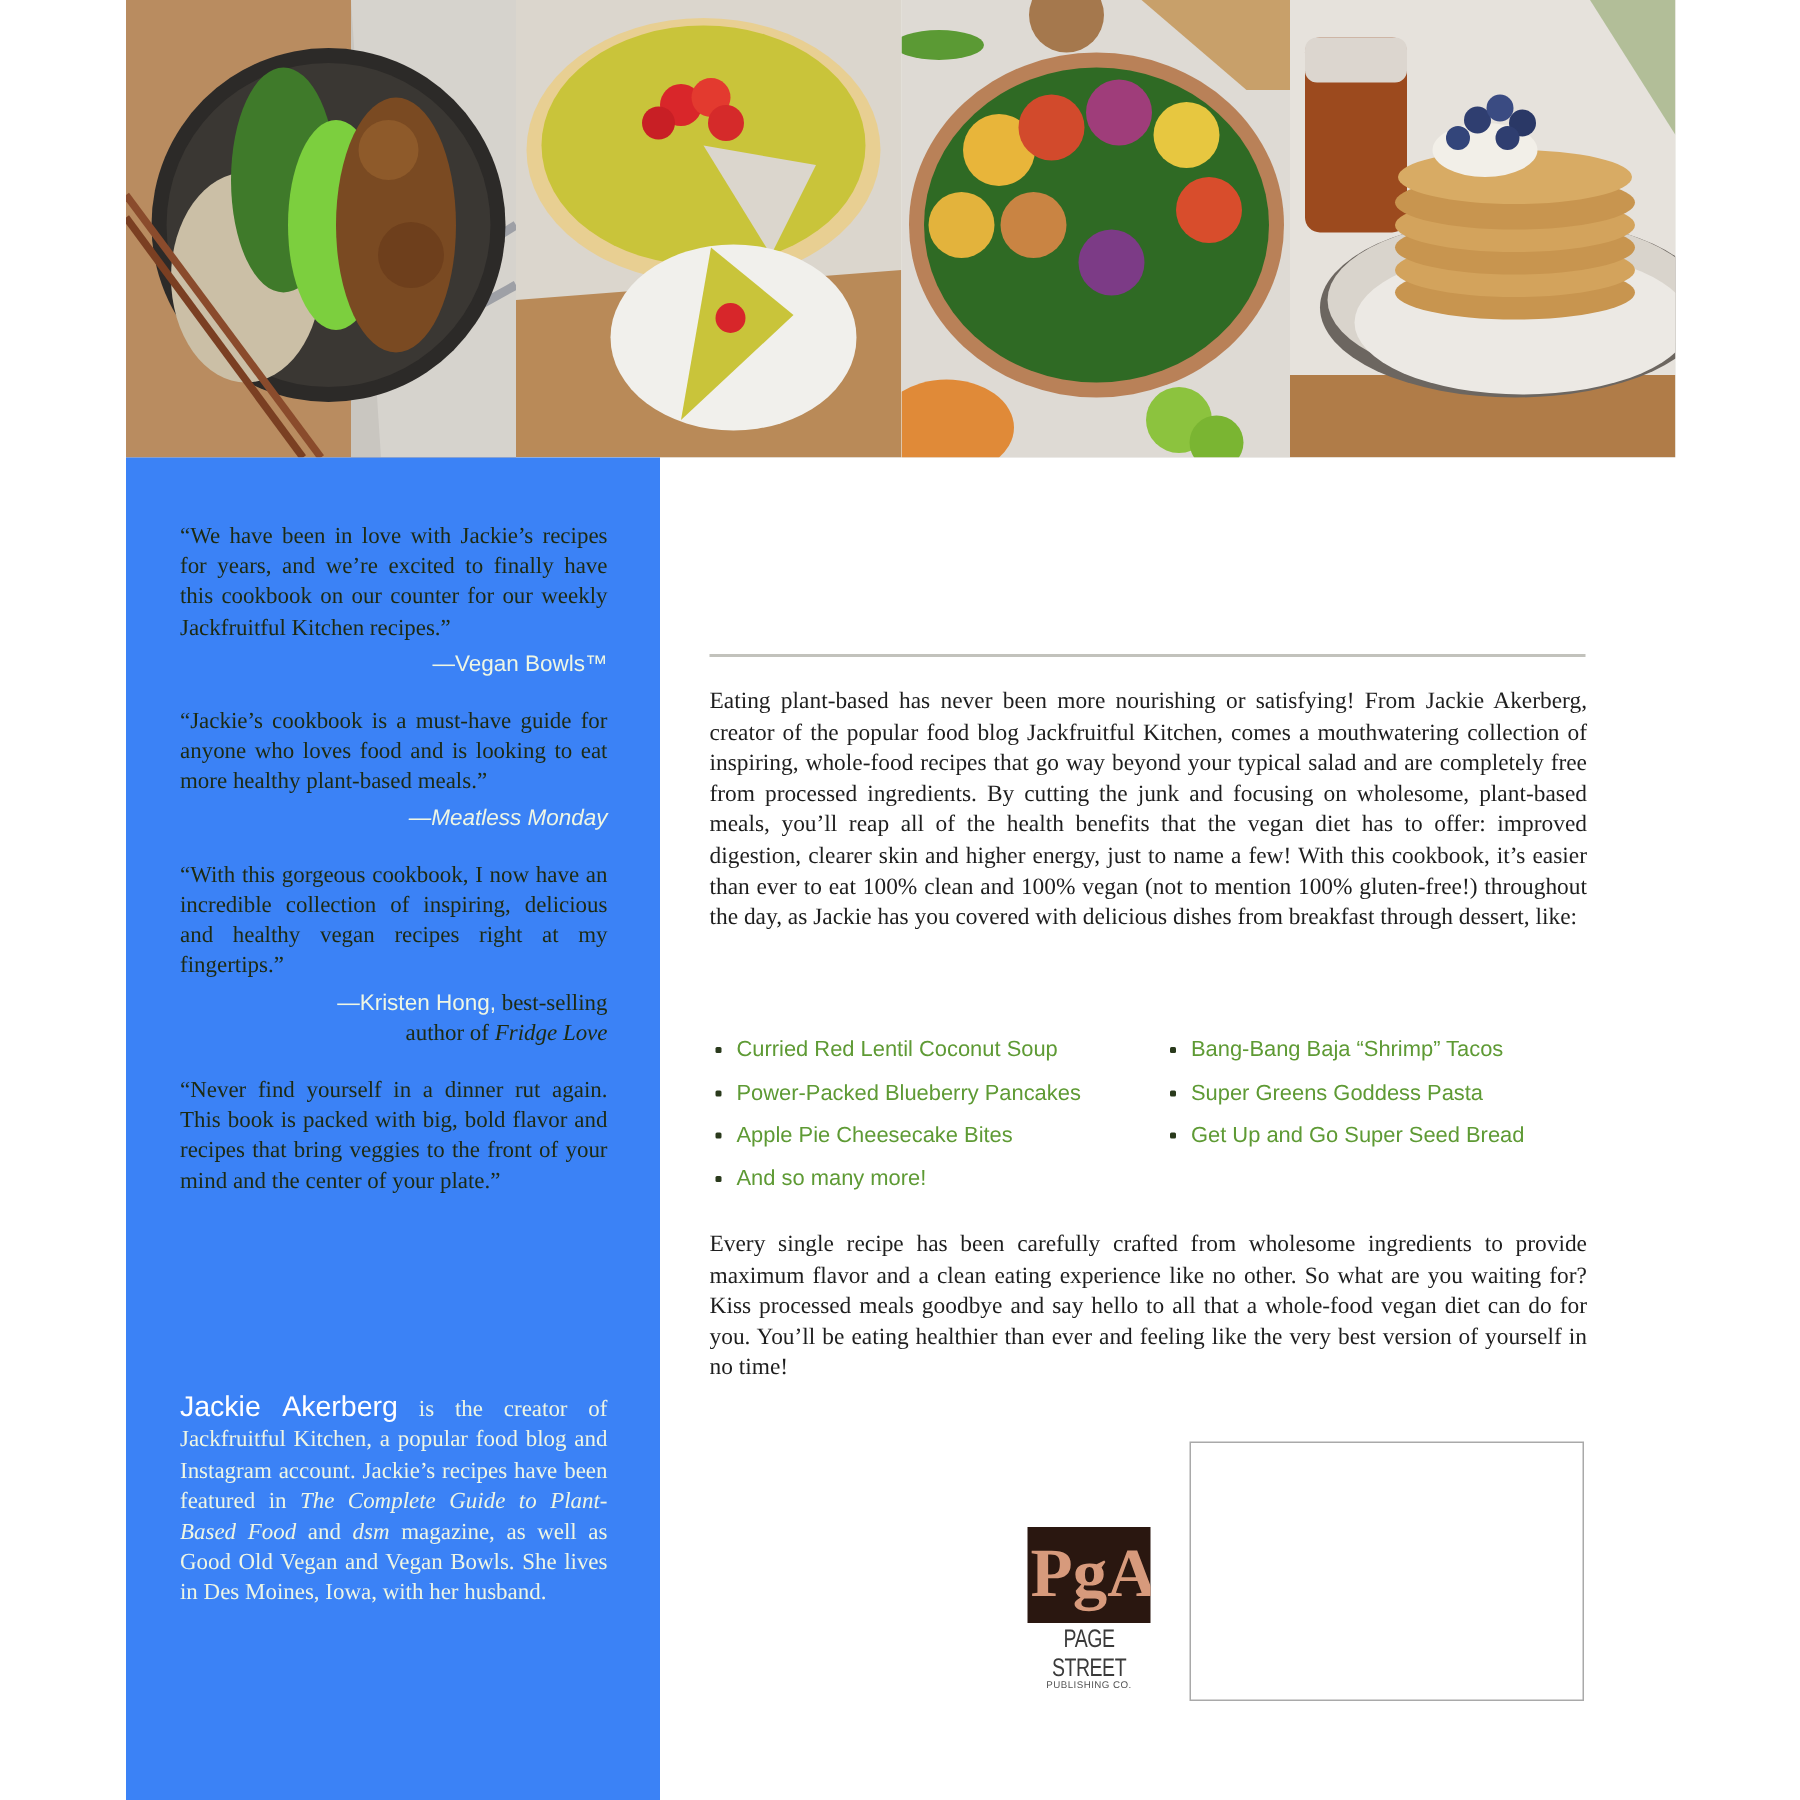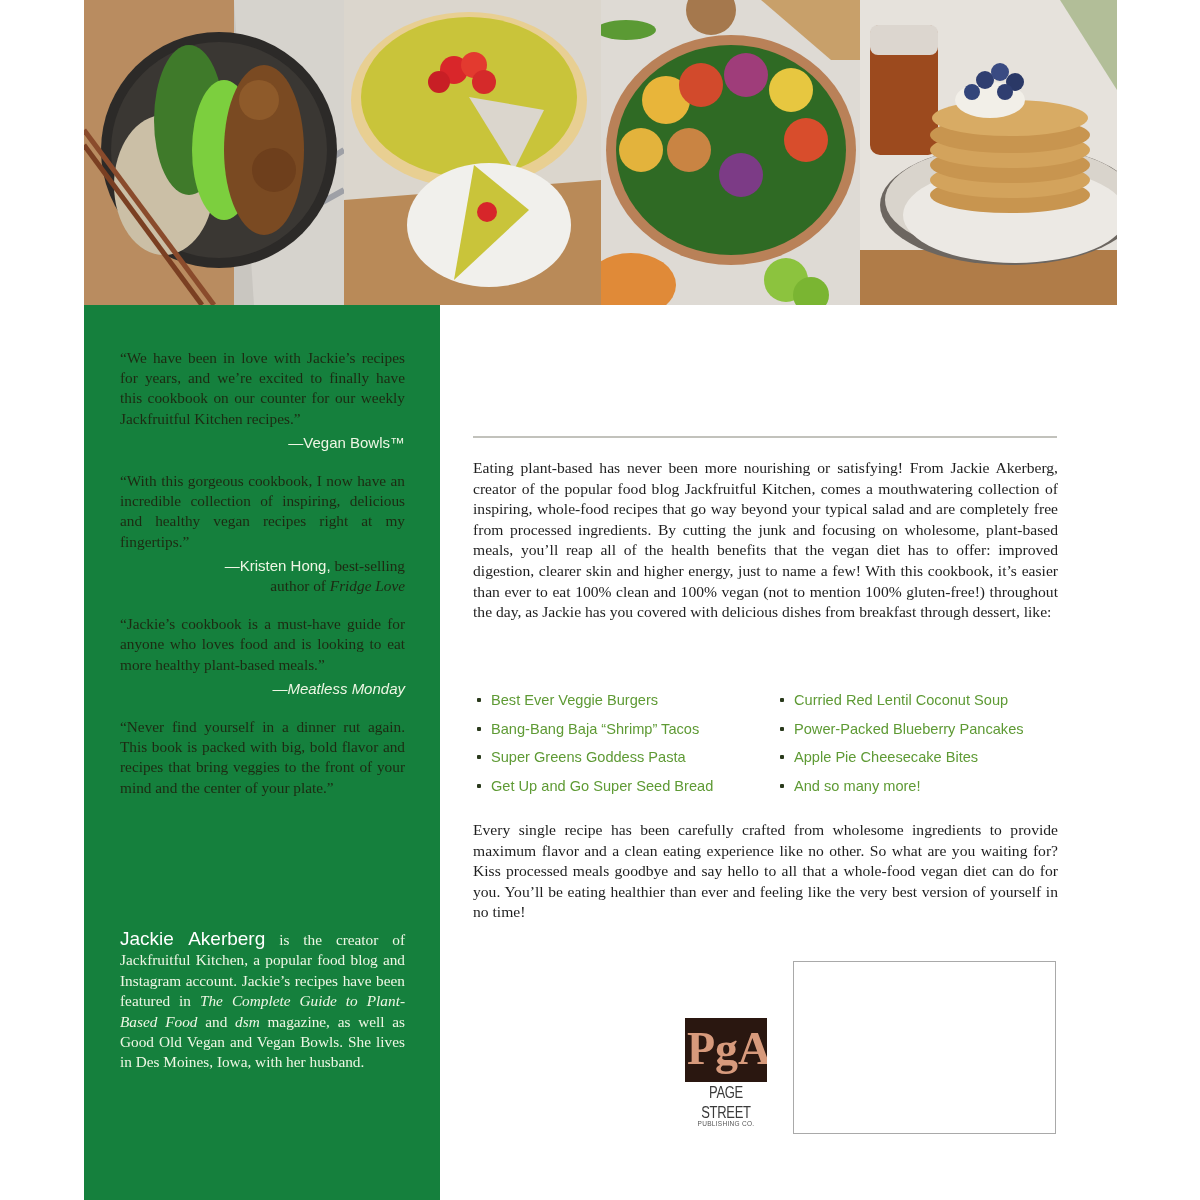--- a/index.html
+++ b/index.html
@@ -9,21 +9,21 @@
   
   .photo-strip { position: absolute; left: 84px; top: 0; width: 1033px; height: 305px; display: flex; }
   .photo { position: relative; height: 305px; overflow: hidden; }
   .photo-1 { width: 260px; background: #b88a5e; }
   .photo-2 { width: 257px; background: #d9d3c9; }
   .photo-3 { width: 259px; background: #dcd8d2; }
   .photo-4 { width: 257px; background: #e4e0da; }
   .photo svg { position: absolute; left: 0; top: 0; width: 100%; height: 100%; }
 
   
-  .green-panel { position: absolute; left: 84px; top: 305px; width: 356px; height: 895px; background: #15803d; }
+  .green-panel { position: absolute; left: 84px; top: 305px; width: 356px; height: 895px; background: #3b82f6; }
   .blurbs { position: absolute; left: 36px; top: 43px; width: 285px; }
   .quote { font-family: "Liberation Serif", serif; font-size: 15.3px; line-height: 20.2px; color: #1d2a12; text-align: justify; text-align-last: left; }
   .attrib { font-size: 15.3px; line-height: 20.2px; text-align: right; margin-top: 4px; color: #1d2a12; }
   .attrib .name { font-family: "Liberation Sans", sans-serif; color: #eef6e4; font-size: 15px; }
   .attrib .name.italic { font-style: italic; }
   .attrib .rest { font-family: "Liberation Serif", serif; color: #1d2a12; }
   .attrib i { font-style: italic; }
   .block { margin-bottom: 18px; }
 
   .bio { position: absolute; left: 36px; top: 624px; width: 285px; font-size: 15.3px; line-height: 20.4px; color: #eef6e4; text-align: justify; text-align-last: left; }
@@ -137,56 +137,52 @@
 
 <div class="green-panel">
   <div class="blurbs">
     <div class="block">
       <p class="quote">“We have been in love with Jackie’s recipes for years, and we’re excited to finally have this cookbook on our counter for our weekly Jackfruitful Kitchen recipes.”</p>
       <p class="attrib">
         <span class="name">—Vegan Bowls™</span>
       </p>
     </div>
     <div class="block">
+      <p class="quote">“Jackie’s cookbook is a must-have guide for anyone who loves food and is looking to eat more healthy plant-based meals.”</p>
+      <p class="attrib">
+        <span class="name italic">—Meatless Monday</span>
+      </p>
+    </div>
+    <div class="block">
       <p class="quote">“With this gorgeous cookbook, I now have an incredible collection of inspiring, delicious and healthy vegan recipes right at my fingertips.”</p>
       <p class="attrib" style="margin-top:4px;">
         <span class="name">—Kristen Hong,</span><span class="rest"> best-selling</span><br>
         <span class="rest">author of </span><i>Fridge Love</i>
       </p>
     </div>
     <div class="block">
-      <p class="quote">“Jackie’s cookbook is a must-have guide for anyone who loves food and is looking to eat more healthy plant-based meals.”</p>
-      <p class="attrib">
-        <span class="name italic">—Meatless Monday</span>
-      </p>
-    </div>
-    <div class="block">
       <p class="quote">“Never find yourself in a dinner rut again. This book is packed with big, bold flavor and recipes that bring veggies to the front of your mind and the center of your plate.”</p>
     </div>
   </div>
 
   <p class="bio">
     <span class="bio-name">Jackie Akerberg</span><span> is the creator of Jackfruitful Kitchen, a popular food blog and Instagram account. Jackie’s recipes have been featured in </span><i>The Complete Guide to Plant-Based Food</i><span> and </span><i>dsm</i><span> magazine, as well as Good Old Vegan and Vegan Bowls. She lives in Des Moines, Iowa, with her husband.</span>
   </p>
 </div>
 
 <h1 class="headline">
   <br>
 </h1>
 <div class="rule"></div>
 
 <p class="body-text p1">Eating plant-based has never been more nourishing or satisfying! From Jackie Akerberg, creator of the popular food blog Jackfruitful Kitchen, comes a mouthwatering collection of inspiring, whole-food recipes that go way beyond your typical salad and are completely free from processed ingredients. By cutting the junk and focusing on wholesome, plant-based meals, you’ll reap all of the health benefits that the vegan diet has to offer: improved digestion, clearer skin and higher energy, just to name a few! With this cookbook, it’s easier than ever to eat 100% clean and 100% vegan (not to mention 100% gluten-free!) throughout the day, as Jackie has you covered with delicious dishes from breakfast through dessert, like:</p>
 
 <ul class="recipes" style="list-style:none;">
   <li class="recipe-item">
       <span class="bullet"></span>
-      <span>Best Ever Veggie Burgers</span>
-    </li>
-  <li class="recipe-item">
-      <span class="bullet"></span>
       <span>Curried Red Lentil Coconut Soup</span>
     </li>
   <li class="recipe-item">
       <span class="bullet"></span>
       <span>Bang-Bang Baja “Shrimp” Tacos</span>
     </li>
   <li class="recipe-item">
       <span class="bullet"></span>
       <span>Power-Packed Blueberry Pancakes</span>
     </li>

